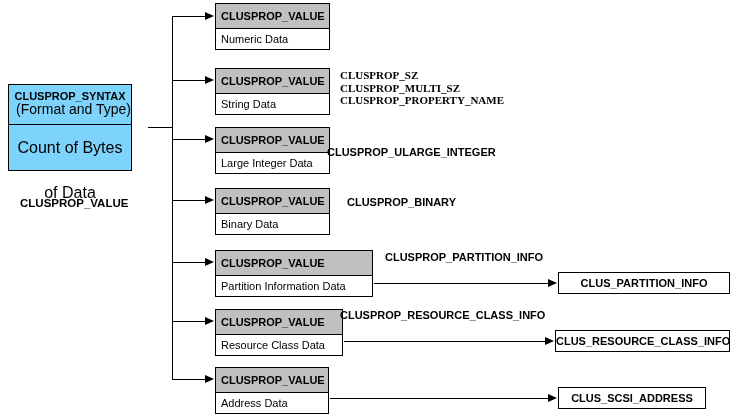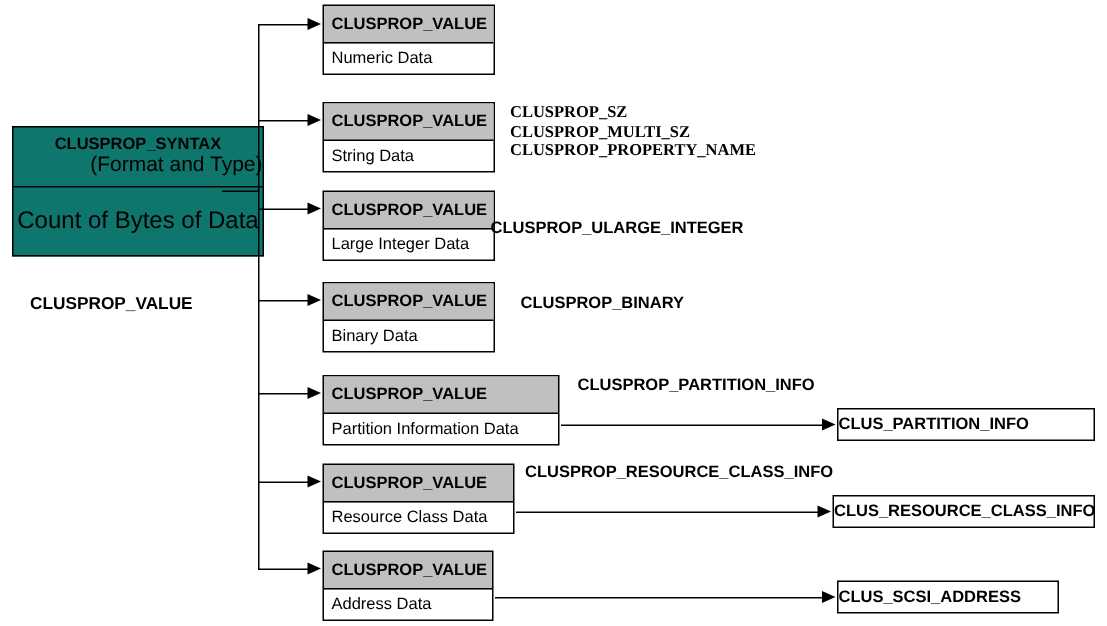--- a/index.html
+++ b/index.html
@@ -9,22 +9,22 @@
     width: 738px;
     height: 417px;
     background: #ffffff;
     font-family: "Liberation Sans", sans-serif;
     color: #000000;
     overflow: hidden;
   }
   
   .root-box {
     position: absolute;
-    left: 8px; top: 84px; width: 168px; height: 87px;
-    background: #0f766e;
+    left: 8px; top: 84px; width: 124px; height: 87px;
+    background: #7dd3fc;
     border: 1px solid #000000;
   }
   .root-box .top-section {
     height: 40px;
     border-bottom: 1px solid #000000;
     text-align: center;
     padding-top: 5px;
   }
   .root-box .top-section .title { font-weight: bold; font-size: 11px; line-height: 13px; }
   .root-box .top-section .subtitle { font-size: 14px; line-height: 13px; text-align: right; }
@@ -77,20 +77,21 @@
   }
   
   .struct-box {
     position: absolute;
     height: 22px;
     border: 1px solid #000000;
     background: #ffffff;
     font-weight: bold;
     font-size: 11px;
     line-height: 20px;
+    text-align: center;
     white-space: nowrap;
   }
   
   .hline, .vline { position: absolute; background: #000000; }
   .hline { height: 1px; }
   .vline { width: 1px; }
   .arrow-right {
     position: absolute;
     width: 0; height: 0;
     border-top: 4px solid transparent;
@@ -167,21 +168,21 @@
   </div>
   <div class="constants" style="left:327px; top:146px;">
     <div class="const-line">CLUSPROP_ULARGE_INTEGER</div>
   </div>
   <div class="constants" style="left:347px; top:196px;">
     <div class="const-line">CLUSPROP_BINARY</div>
   </div>
   <div class="constants" style="left:385px; top:251px;">
     <div class="const-line">CLUSPROP_PARTITION_INFO</div>
   </div>
-  <div class="constants" style="left:350px; top:309px;text-align:center;">
+  <div class="constants" style="left:340px; top:309px;text-align:center;">
     <div class="const-line">CLUSPROP_RESOURCE_CLASS_INFO</div>
   </div>
 
   <div class="hline" style="left:374px; top:283px; width:176px;"></div>
   <div class="arrow-right" style="left:548px; top:279px;"></div>
   <div class="hline" style="left:344px; top:341px; width:203px;"></div>
   <div class="arrow-right" style="left:545px; top:337px;"></div>
   <div class="hline" style="left:330px; top:398px; width:220px;"></div>
   <div class="arrow-right" style="left:548px; top:394px;"></div>
 

